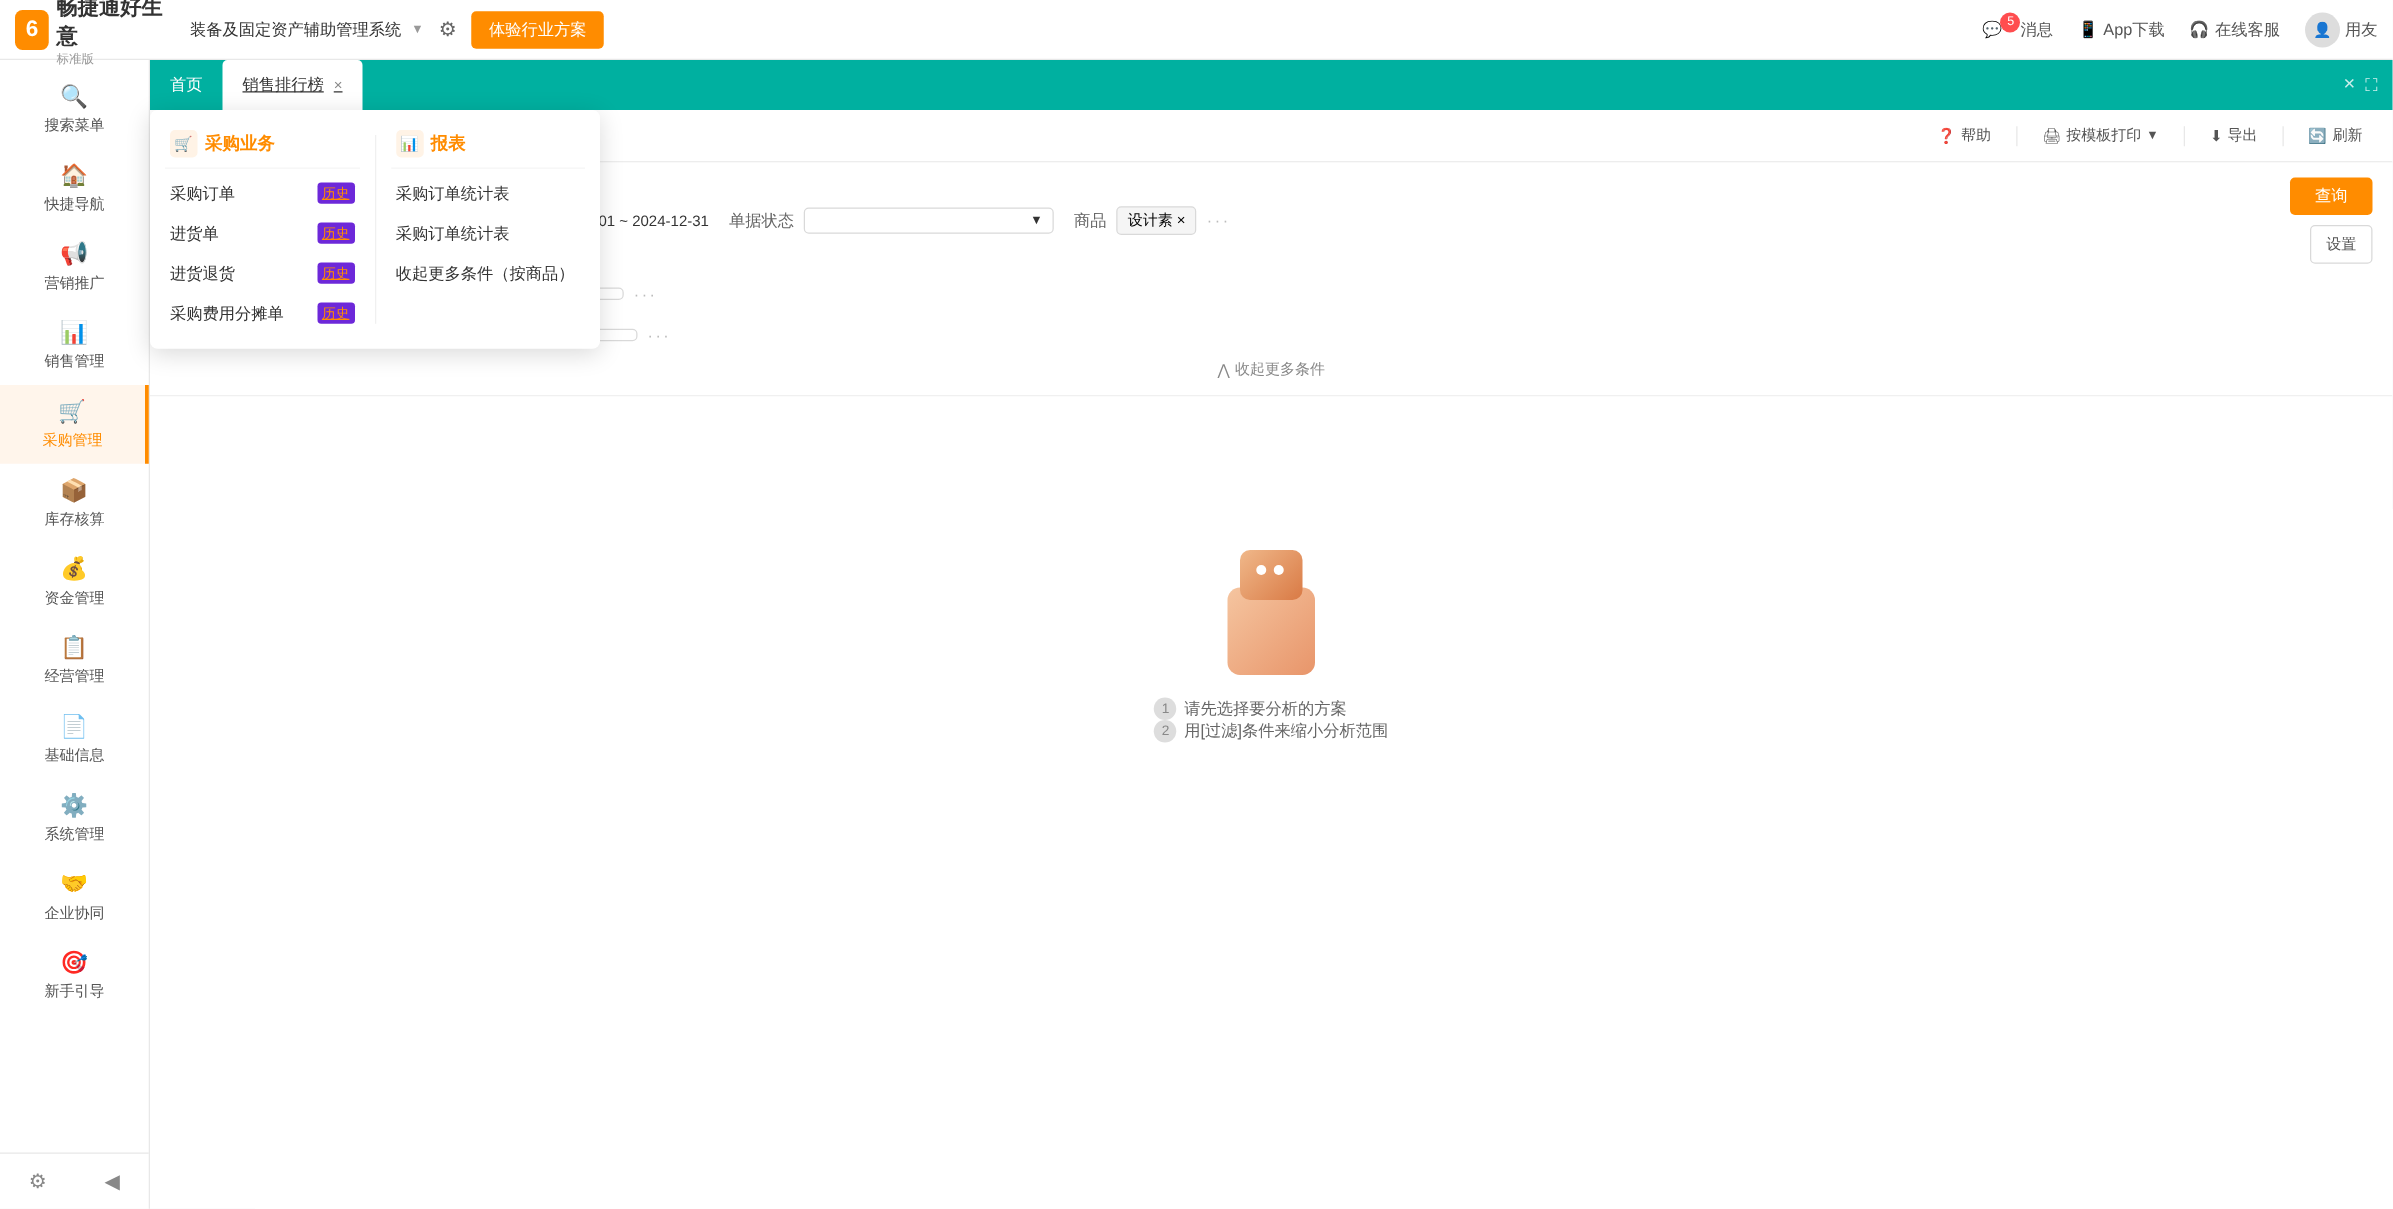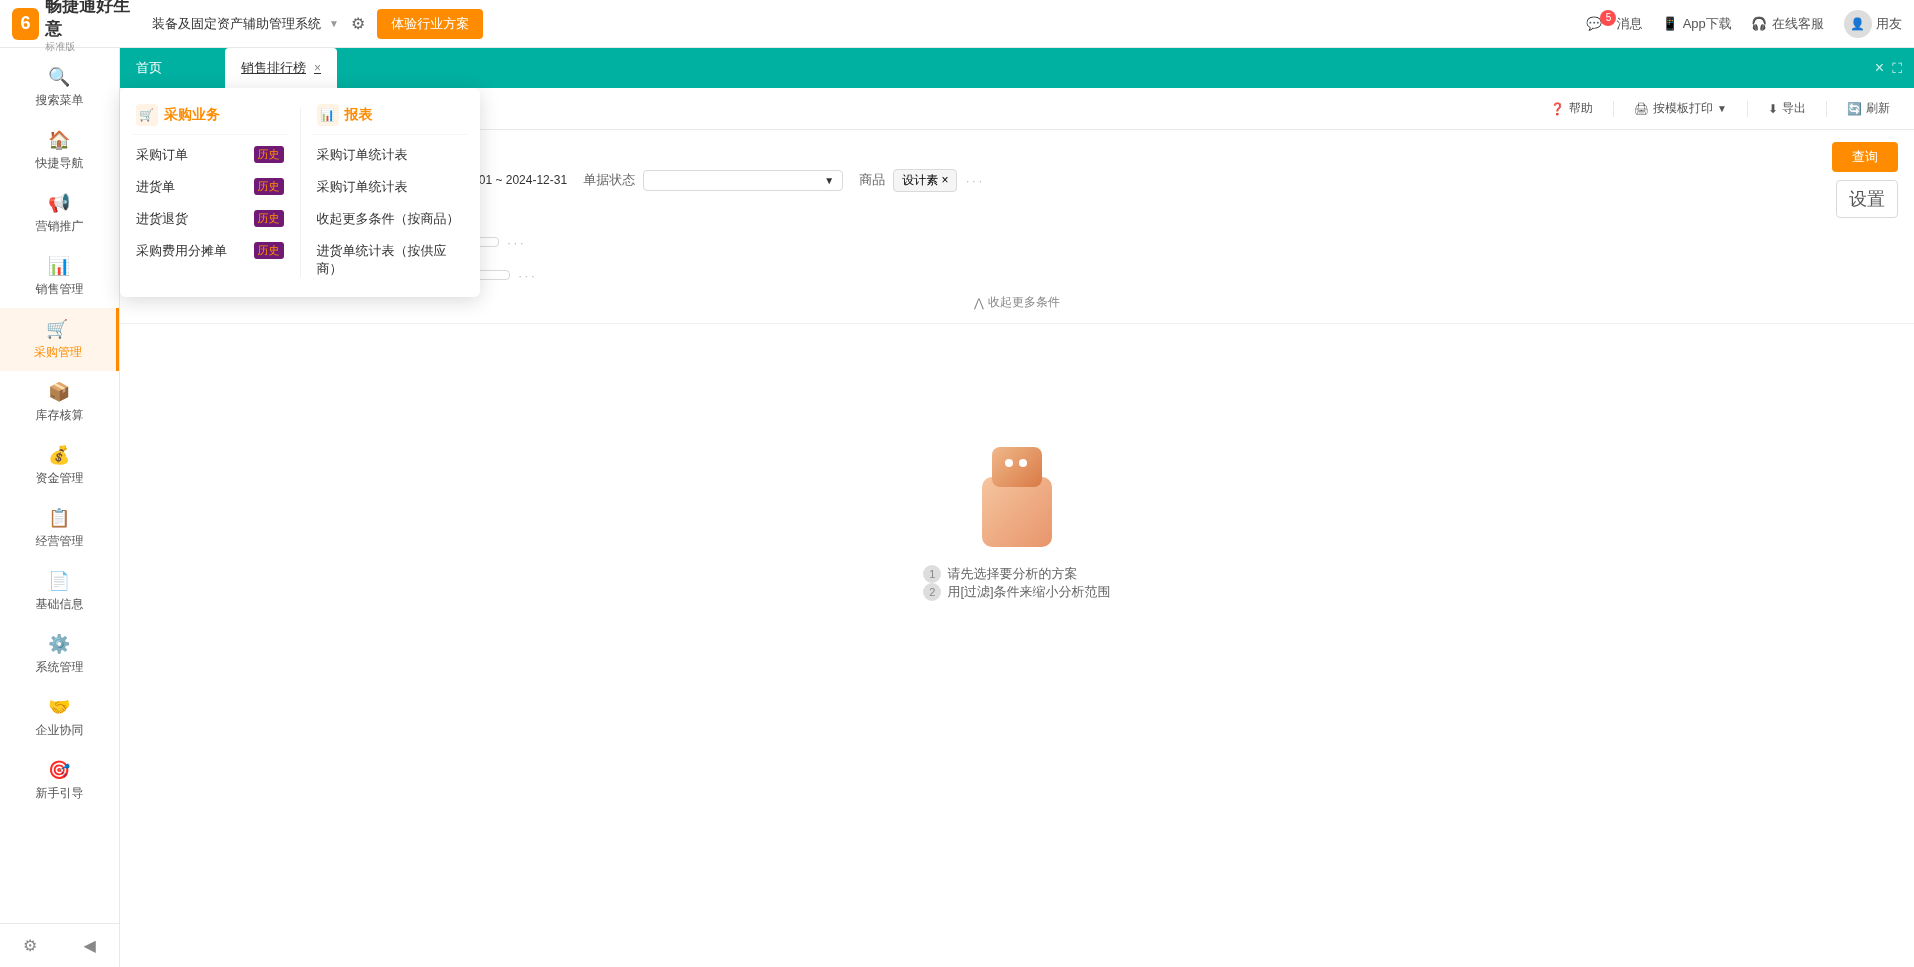--- a/index.html
+++ b/index.html
@@ -197,21 +197,21 @@
       display: flex; align-items: center; gap: 4px;
       color: #888; cursor: pointer; font-size: 12px;
       margin: 0 auto;
     }
     .query-btn {
       background: #ff8c00; color: white; border: none; border-radius: 4px;
       padding: 6px 20px; cursor: pointer; font-size: 13px;
     }
     .setting-btn {
       background: white; color: #555; border: 1px solid #d9d9d9; border-radius: 4px;
-      padding: 6px 12px; cursor: pointer; font-size: 18px; margin-top: 4px;
+      padding: 6px 12px; cursor: pointer; font-size: 12px; margin-top: 4px;
     }
 
     
     .empty-state {
       display: flex; flex-direction: column; align-items: center;
       justify-content: center; height: 400px; gap: 8px;
     }
     .empty-step { display: flex; align-items: center; gap: 6px; color: #666; }
     .step-num { width: 18px; height: 18px; border-radius: 50%; background: #ddd; color: #888; font-size: 11px; display: flex; align-items: center; justify-content: center; }
 
@@ -248,22 +248,22 @@
     .menu-col-header-icon {
       width: 22px; height: 22px; background: #fff3e6; border-radius: 4px;
       display: flex; align-items: center; justify-content: center; font-size: 12px; color: #ff8c00;
     }
     .menu-item {
       display: flex; align-items: flex-start; justify-content: space-between;
       padding: 7px 4px; cursor: pointer; color: #333; font-size: 13px;
       border-radius: 3px;
     }
     .menu-item-hist {
-      background: #701a75; color: #ff8c00; border-radius: 3px;
-      padding: 1px 4px; font-size: 11px; margin-left: 6px;
+      background: #6d28d9; color: #ff8c00; border-radius: 3px;
+      padding: 1px 4px; font-size: 11px; margin-left: 6px; text-decoration: underline;
     }
   </style>
 </head>
 <body>
 
 <div class="top-header">
   <div class="logo-area">
     <div class="logo-icon">6</div>
     <div>
       <div style="font-size:17px;color:#333;font-weight:bold;">畅捷通好生意</div>
@@ -349,21 +349,21 @@
       <span>新手引导</span>
     </div>
     <div class="sidebar-bottom">
       <span class="sidebar-bottom-btn">⚙</span>
       <span class="sidebar-bottom-btn">◀</span>
     </div>
   </div>
 
   <div class="content-area">
 
-    <div class="tab-bar" style="position:relative;gap:47px;">
+    <div class="tab-bar" style="position:relative;">
       <div class="tab-item home">
         <span>首页</span>
       </div>
       <div class="tab-item active">
         <span>销售排行榜</span>
         <span class="tab-close">×</span>
       </div>
 
       <div class="dropdown-menu">
         <div class="dropdown-menu-cols">
@@ -399,23 +399,20 @@
               <span>报表</span>
             </div>
             <div class="menu-item">
               <span>采购订单统计表</span>
             </div>
             <div class="menu-item">
               <span>采购订单统计表</span>
             </div>
             <div class="menu-item">
               <span>收起更多条件（按商品）</span>
-            </div>
-            <div class="menu-item">
-              <span>进货单统计表（按供应商）</span>
             </div>
           </div>
         </div>
       </div>
 
       <div class="tab-bar-actions">
         <span class="tab-bar-close">×</span>
         <span class="tab-bar-expand">⛶</span>
       </div>
     </div>

